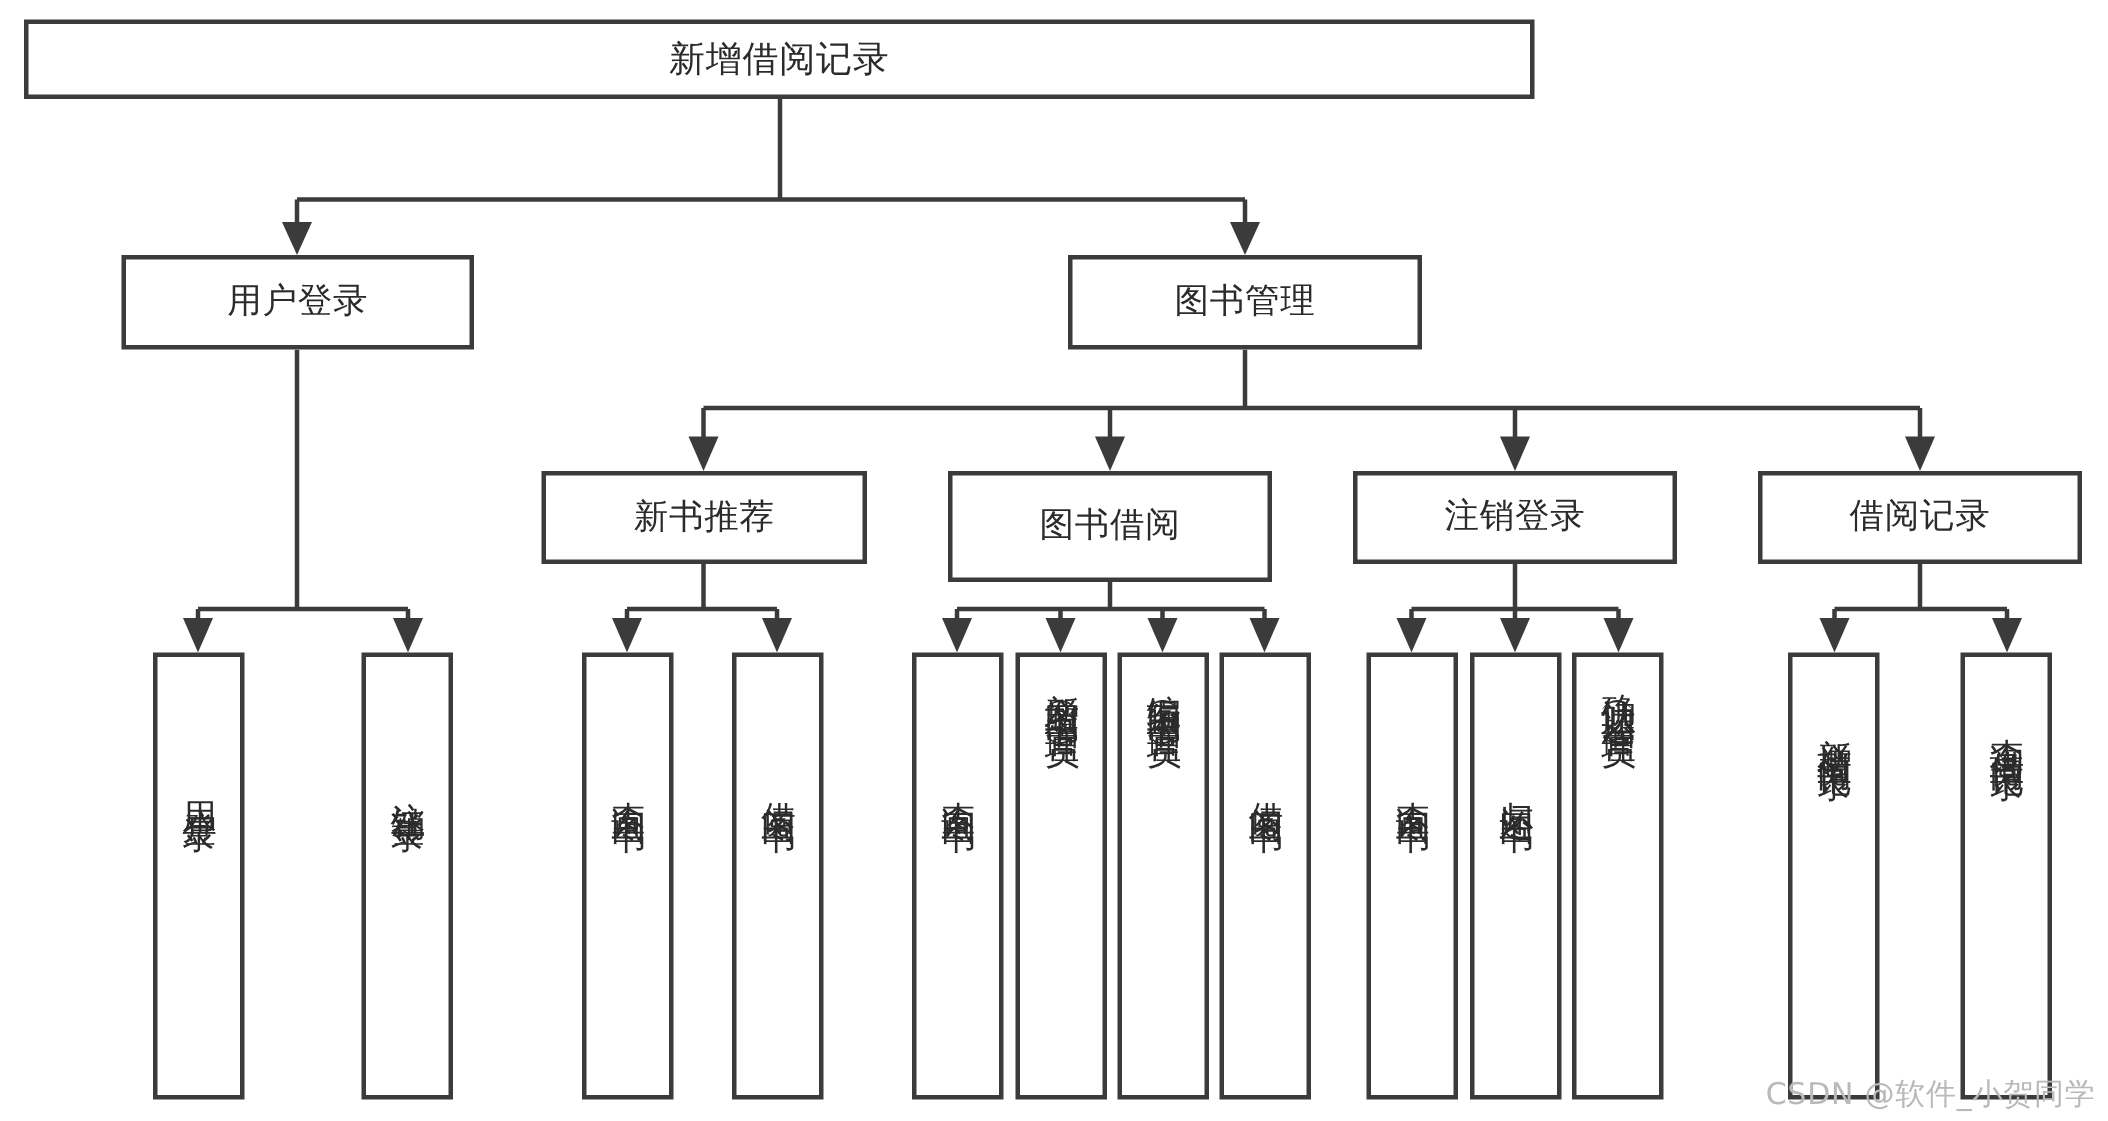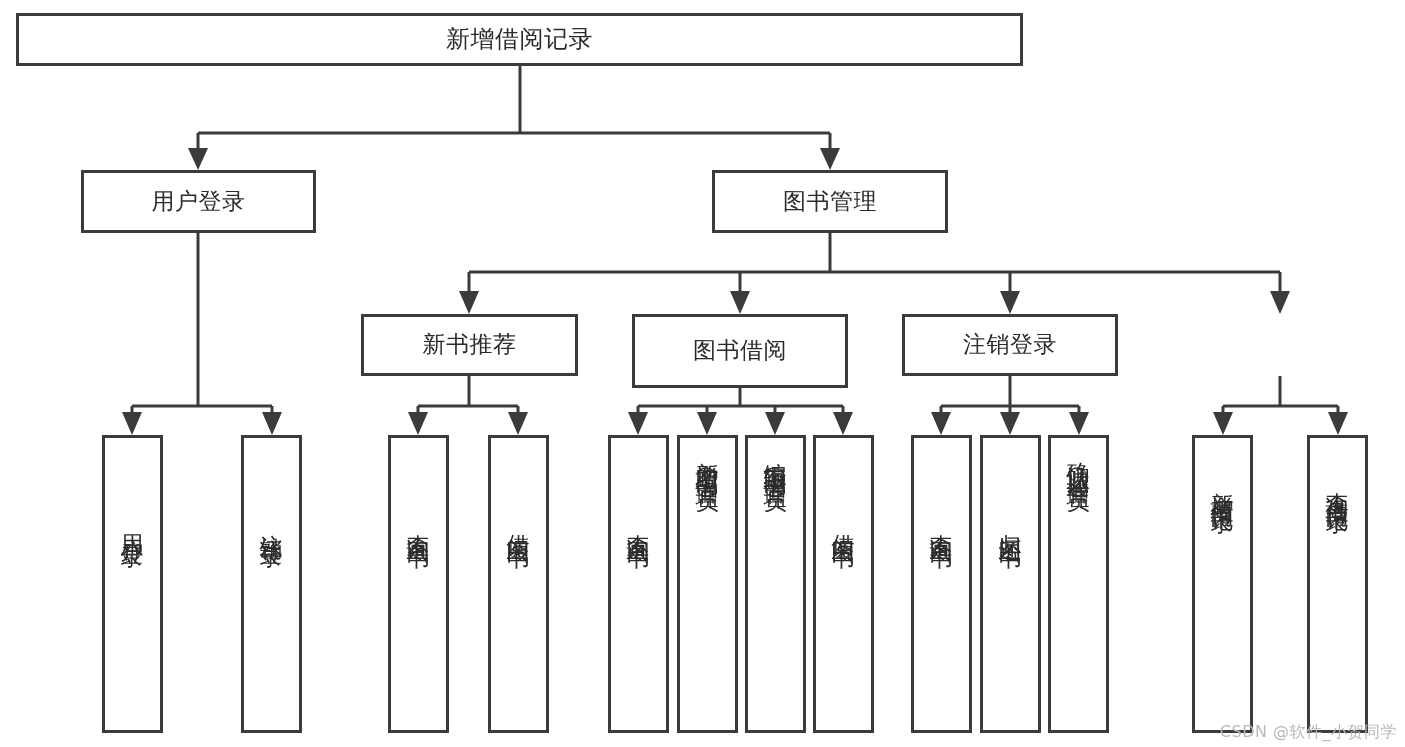--- a/index.html
+++ b/index.html
@@ -43,21 +43,21 @@
     font-size:23px;
     line-height:1.05;
     letter-spacing:4px;
     white-space:normal;
   }
 
   
   #watermark{
     position:absolute;
     right:8px;bottom:4px;
-    font-size:16px;
+    font-size:20px;
     color:#b9b9b9;
     letter-spacing:0.5px;
     z-index:5;
     white-space:nowrap;
     font-family:"DejaVu Sans","Liberation Sans",sans-serif;
   }
 </style>
 </head>
 <body>
 
@@ -140,20 +140,23 @@
 
   <div class="node horiz" style="left:361px;top:314px;width:217px;height:62px;font-family:Liberation Serif, serif;">
     <span class="node-label">新书推荐</span>
   </div>
   <div class="node horiz" style="left:632px;top:314px;width:216px;height:74px;">
     <span class="node-label">图书借阅</span>
   </div>
   <div class="node horiz" style="left:902px;top:314px;width:216px;height:62px;">
     <span class="node-label">注销登录</span>
   </div>
+  <div class="node horiz" style="left:1172px;top:314px;width:216px;height:62px;">
+    <span class="node-label">借阅记录</span>
+  </div>
 
   <div class="node vert" style="left:102px;top:435px;width:61px;height:298px;padding-top:78px;">
     <span class="node-label">用户登录</span>
   </div>
   <div class="node vert" style="left:241px;top:435px;width:61px;height:298px;padding-top:78px;">
     <span class="node-label">注销登录</span>
   </div>
 
   <div class="node vert" style="left:388px;top:435px;width:61px;height:298px;padding-top:78px;">
     <span class="node-label">查询图书</span>

